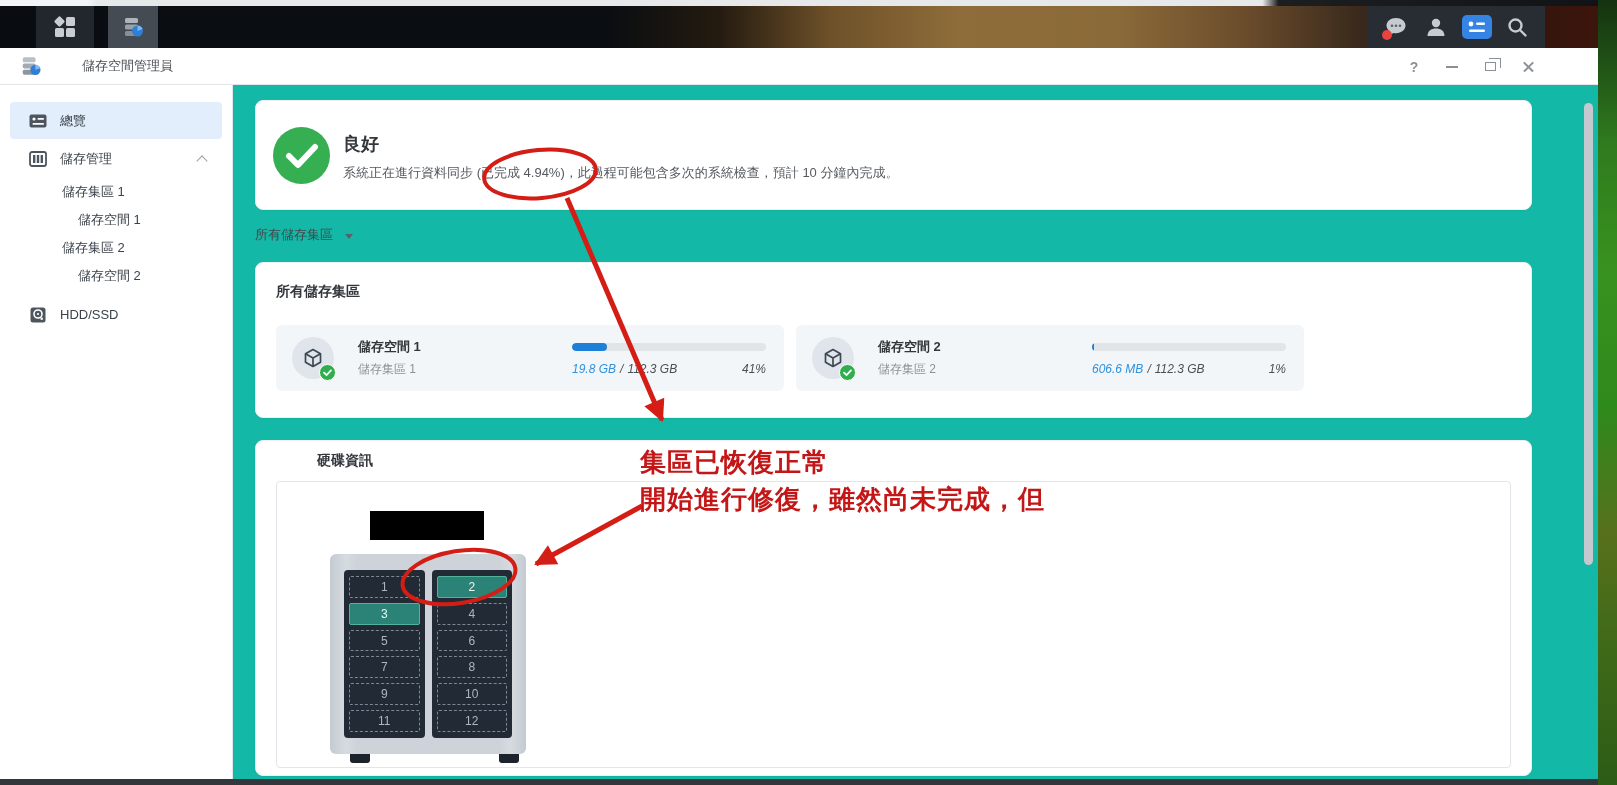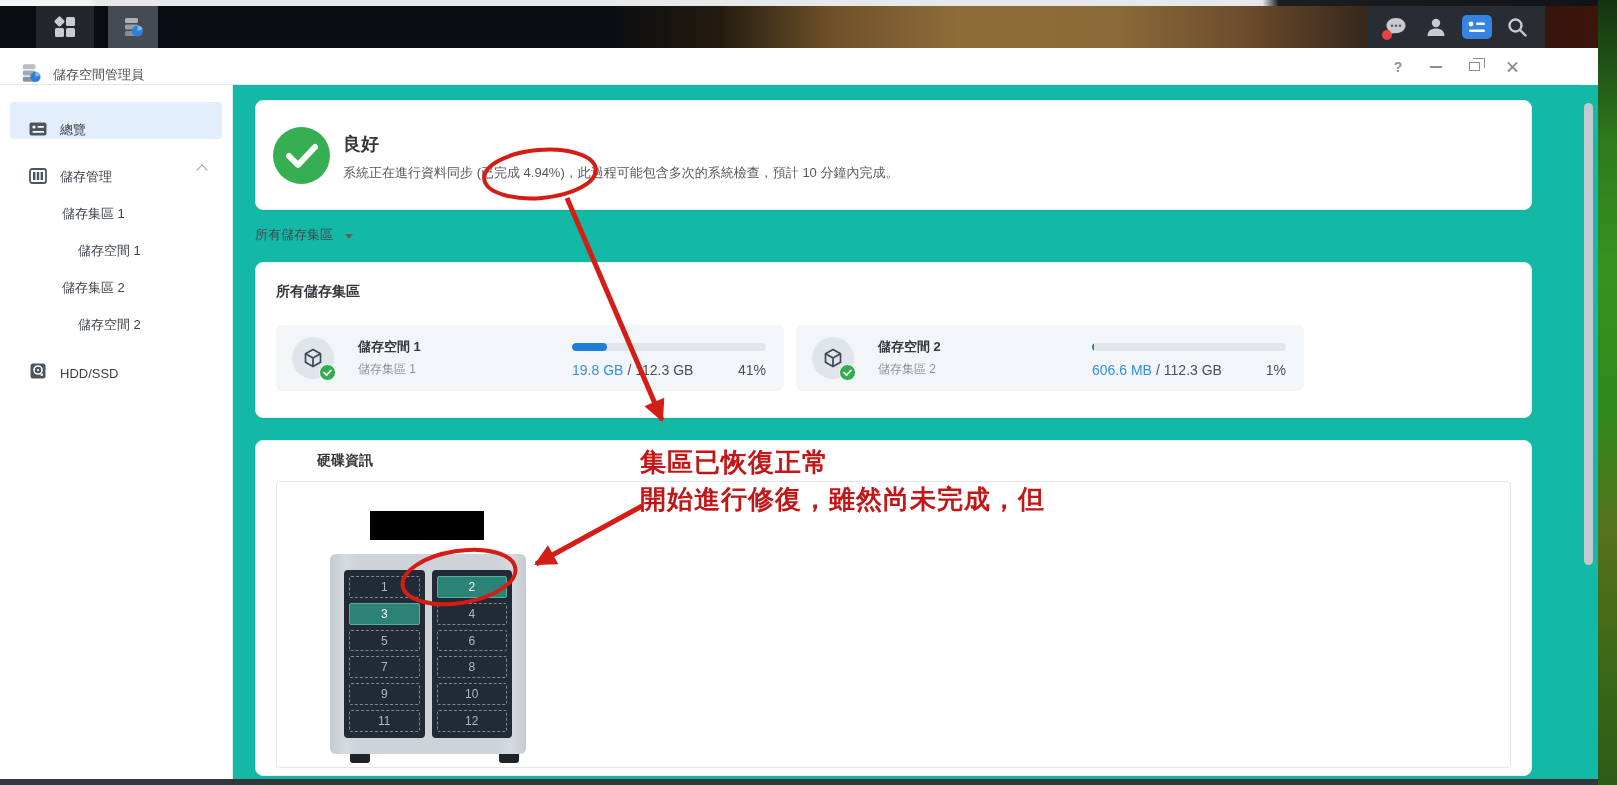--- a/index.html
+++ b/index.html
@@ -24,38 +24,38 @@
   .menu-grid i { background:#c9cdd2; border-radius:1.5px; }
   .menu-grid i:first-child { transform:rotate(45deg) scale(.88); }
   .tb-right { position:absolute; left:1368px; top:0; width:177px; height:42px; background:#282d33;
     display:flex; align-items:center; justify-content:space-around; padding:0 8px; }
   .tb-ico { width:30px; height:30px; display:flex; align-items:center; justify-content:center; position:relative; }
   .tb-widgets { background:#3584e4; border-radius:5px; width:30px; height:24px; }
   .notif-dot { position:absolute; left:1px; bottom:2px; width:10px; height:10px; border-radius:50%; background:#e8433f; }
 
   
   .window { position:absolute; top:48px; left:0; width:1598px; height:731px; background:#fff; }
-  .titlebar { position:absolute; top:0; left:0; right:16px; height:37px; background:#fff;
-    border-bottom:1px solid #e4e6e9; display:flex; align-items:flex-end; }
+  .titlebar { position:absolute; top:0; left:0; right:0; height:37px; background:#fff;
+    border-bottom:1px solid #e4e6e9; display:flex; align-items:center;gap:29px; }
   .title-ico { margin-left:20px; width:22px; height:22px; }
   .title-text { margin-left:11px; font-size:13px; color:#4a4f55; }
   .win-controls { position:absolute; right:62px; top:0; height:37px; display:flex; align-items:center; gap:22px; }
   .wc { color:#8b9096; cursor:default; display:flex; align-items:center; justify-content:center; width:16px; height:16px; }
   .wc-help { font-size:14px; font-weight:bold; }
   .ico-min { width:12px; height:0; border-top:2px solid #8b9096; }
   .ico-restore { width:11px; height:9px; border:1.5px solid #8b9096; position:relative; background:#fff; }
   .ico-restore::before { content:""; position:absolute; top:-5px; left:3px; width:11px; height:9px;
     border-top:1.5px solid #8b9096; border-right:1.5px solid #8b9096; }
   .ico-close { position:relative; width:13px; height:13px; }
   .ico-close::before,.ico-close::after { content:""; position:absolute; top:6px; left:0; width:13px; height:1.8px; background:#8b9096; }
   .ico-close::before { transform:rotate(45deg); } .ico-close::after { transform:rotate(-45deg); }
 
   
   .sidebar { position:absolute; top:37px; left:0; width:233px; height:694px; background:#fff; border-right:1px solid #e2e6ea; }
-  .side-item { position:relative; display:flex; align-items:flex-end; height:37px; margin:10px 10px; border-radius:4px;
+  .side-item { position:relative; display:flex; align-items:center; height:37px; margin:1px 10px; border-radius:4px;
     font-size:13px; color:#3b424a; cursor:pointer; }
   .side-item.selected { background:#e2eefb; }
   .side-item .s-icon { width:20px; height:20px; margin-left:18px; margin-right:12px; flex:0 0 auto; }
   .side-item.lvl1 { height:27px; padding-left:52px; }
   .side-item.lvl2 { height:27px; padding-left:68px; }
   .chev-up { position:absolute; right:16px; top:17px; width:8px; height:8px;
     border-top:1.6px solid #98a1aa; border-right:1.6px solid #98a1aa; transform:rotate(-45deg); }
 
   
   .main { position:absolute; top:37px; left:233px; width:1365px; height:694px; background:#14b8a6; }
@@ -74,21 +74,21 @@
   .sec-heading { position:absolute; left:20px; top:20px; font-size:14px; font-weight:bold; color:#33373c; }
   .vol-card { position:absolute; top:62px; width:508px; height:66px; background:#f3f6f9; border-radius:6px; cursor:pointer; }
   .vol-card.v1 { left:20px; } .vol-card.v2 { left:540px; }
   .vol-icon { position:absolute; left:16px; top:12px; width:42px; height:42px; border-radius:50%; background:#dfe5ea;
     display:flex; align-items:center; justify-content:center; }
   .vol-badge { position:absolute; right:-2px; bottom:-2px; width:17px; height:17px; }
   .vol-name { position:absolute; left:82px; top:13px; font-size:13px; font-weight:bold; color:#33373c; }
   .vol-pool { position:absolute; left:82px; top:36px; font-size:12px; color:#8b9298; }
   .vol-bar { position:absolute; left:296px; top:18px; width:194px; height:8px; background:#e2e5e8; border-radius:4px; overflow:hidden; }
   .vol-bar .fill { height:100%; background:#1e7fd8; border-radius:4px; }
-  .vol-stats { position:absolute; left:296px; top:37px; width:194px; display:flex; font-size:14px; color:#4a4f55; }
+  .vol-stats { position:absolute; left:296px; top:37px; width:194px; display:flex; font-size:12px; color:#4a4f55;font-style:italic; }
   .vol-used { color:#3092de; }
   .vol-sep { margin:0 4px; }
   .vol-pct { margin-left:auto; }
 
   .disk-card { top:355px; height:336px; }
   .disk-box { position:absolute; left:20px; top:40px; right:20px; bottom:7px; background:#fff;
     border:1px solid #e2e6ea; border-radius:4px; }
   .redact-box { position:absolute; left:93px; top:29px; width:114px; height:29px; background:#000; }
   .enclosure { position:absolute; left:53px; top:72px; width:196px; height:200px; border-radius:6px;
     background:linear-gradient(90deg,#c3cad1 0%,#d6dbe0 8%,#cdd3d9 14%,#cdd3d9 86%,#d6dbe0 92%,#c3cad1 100%); }

